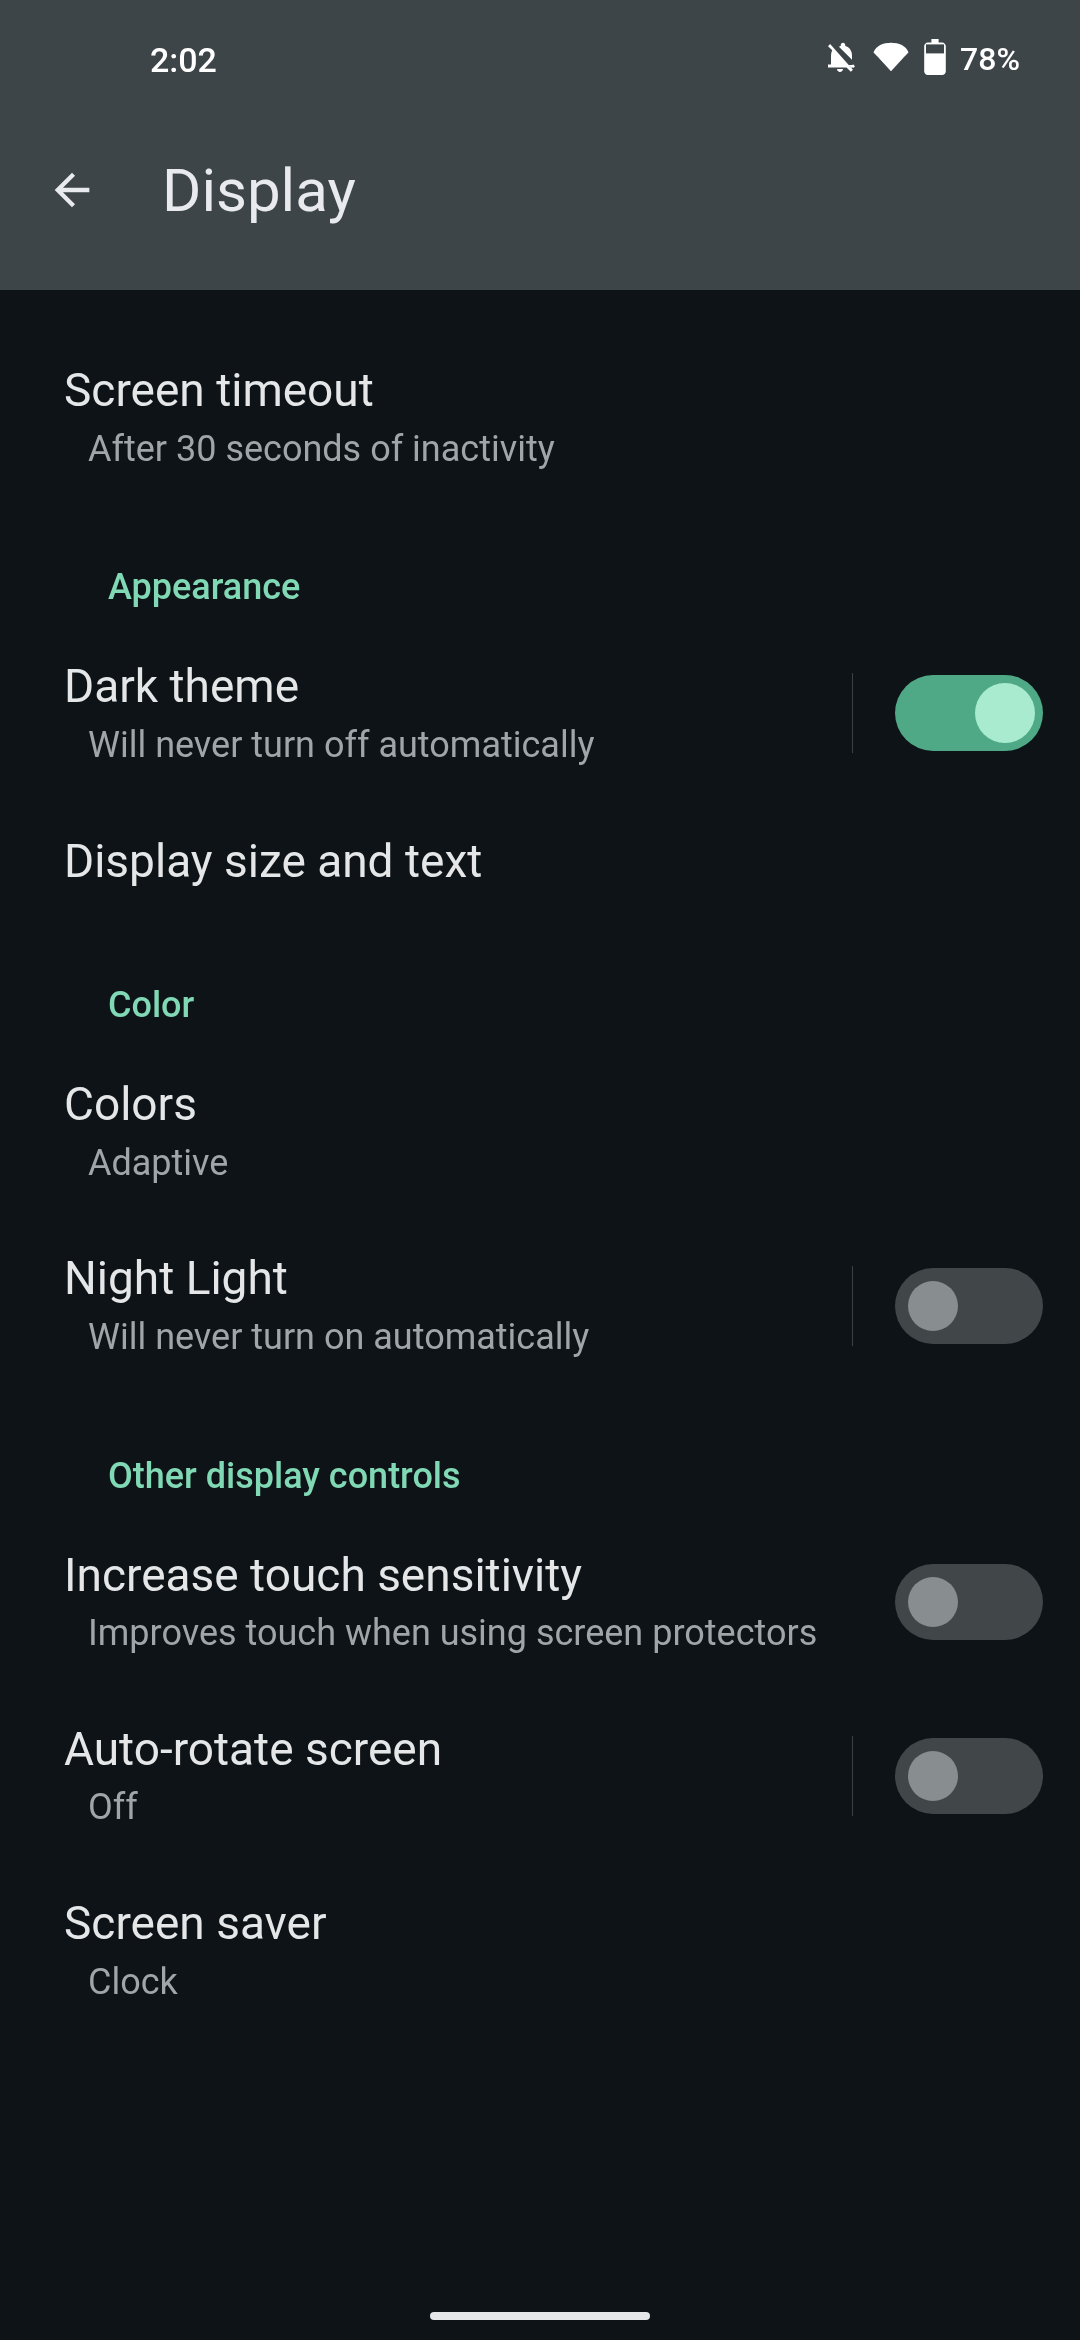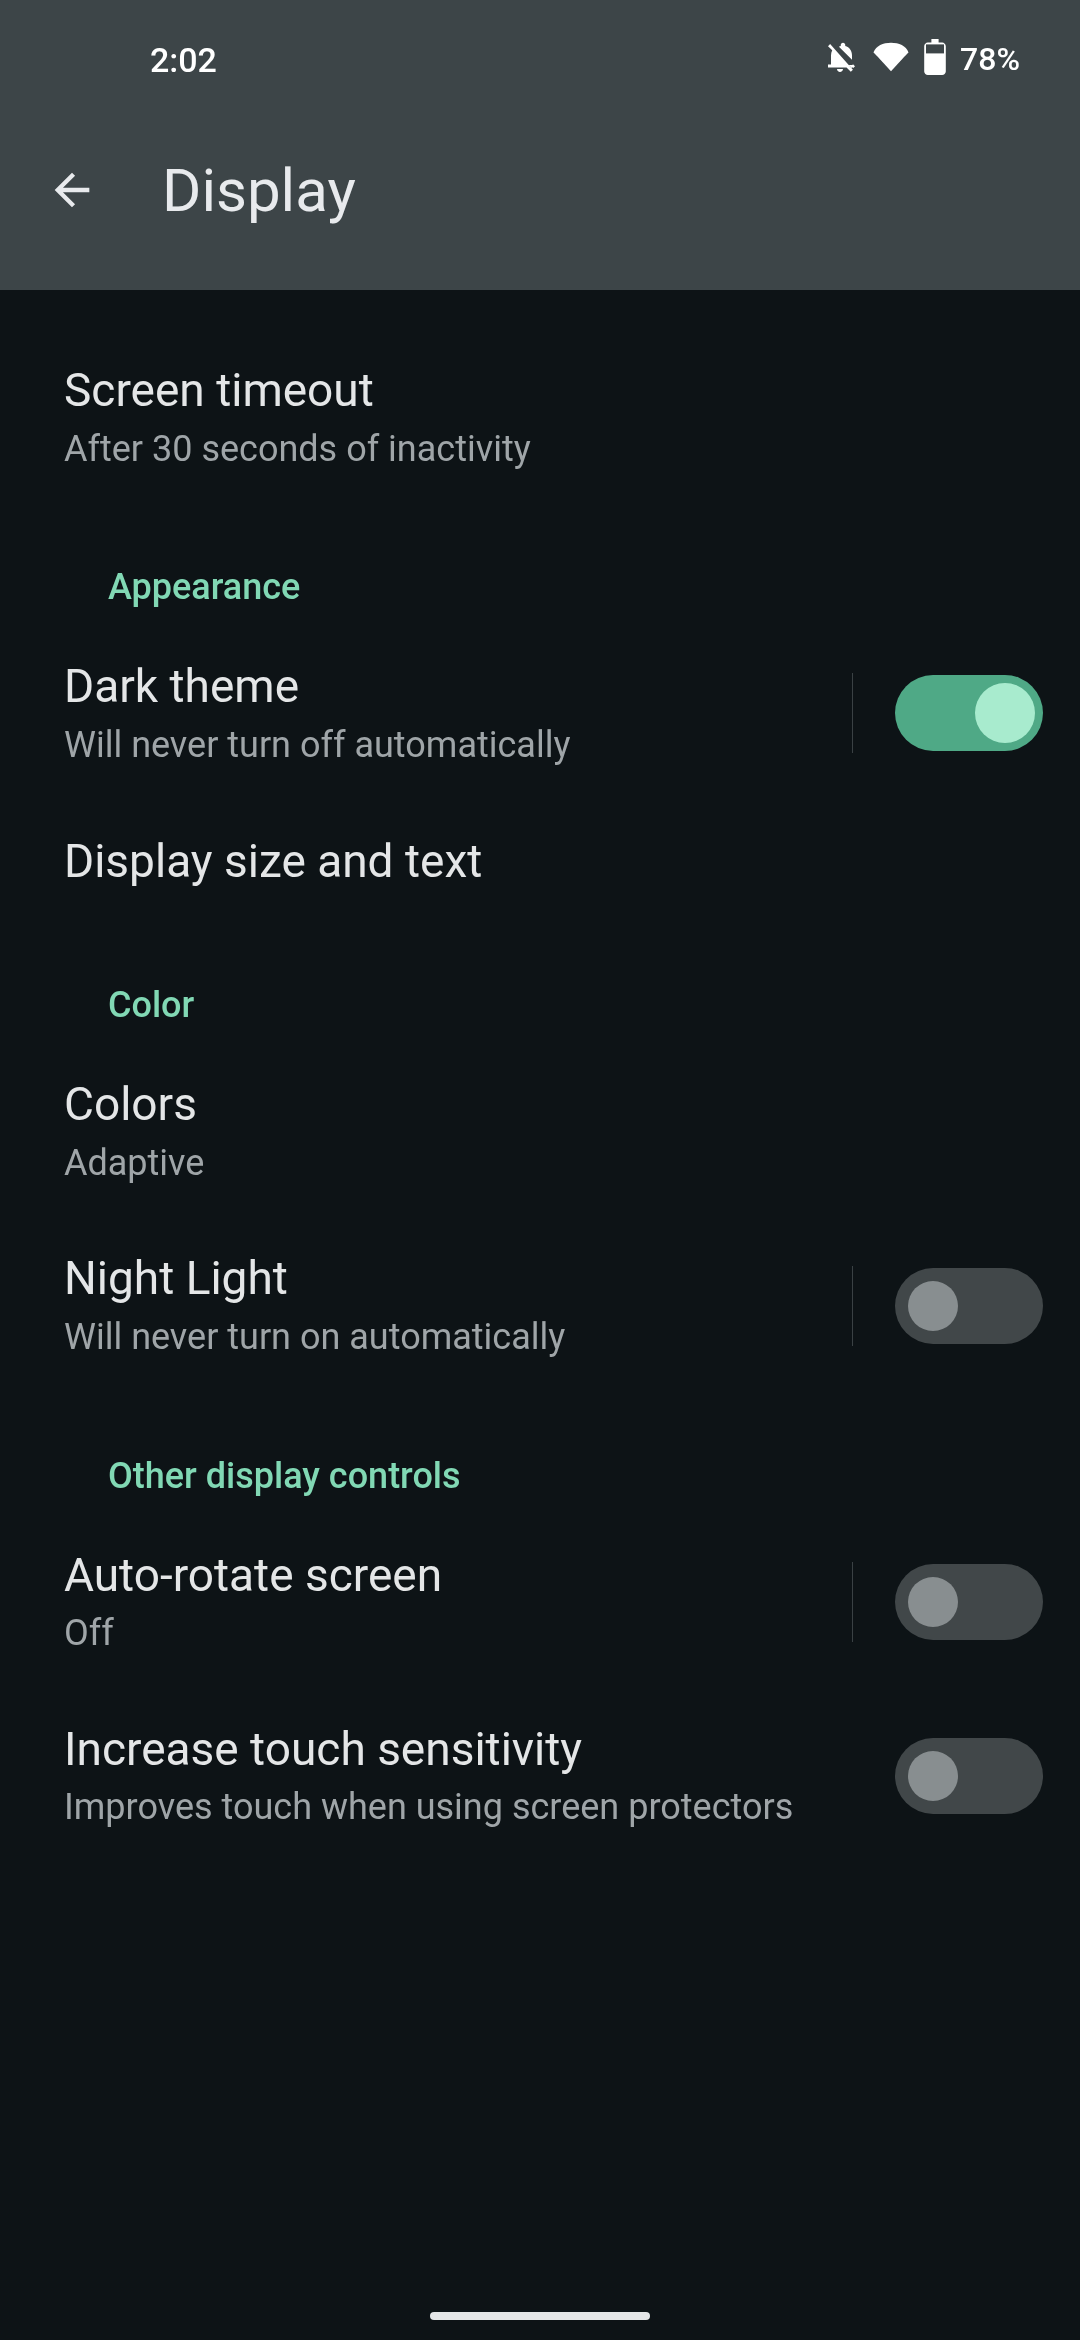--- a/index.html
+++ b/index.html
@@ -78,20 +78,21 @@
     font-weight: 400;
     color: #e4e6e7;
     line-height: 1.25;
   }
   .setting-subtitle {
     font-size: 36px;
     font-weight: 400;
     color: #9fa5a8;
     margin-top: 6px;
     line-height: 1.3;
+    margin-left: 24px;
   }
   .section-header {
     font-size: 36px;
     font-weight: 500;
     color: #81d8b4;
     padding: 62px 64px 18px 64px;
     margin-left: 44px;
   }
   .toggle-wrap {
     display: flex;
@@ -230,39 +231,45 @@
       <div class="toggle off">
         <div class="toggle-thumb"></div>
       </div>
     </div>
   </div>
 
   <div class="section-header">Other display controls</div>
 
   <div class="setting-item">
     <div class="setting-text">
+      <div class="setting-title">Increase touch sensitivity</div>
+      <div class="setting-subtitle">Improves touch when using screen protectors</div>
+    </div>
+    <div class="toggle-wrap">
+      <div class="toggle off">
+        <div class="toggle-thumb"></div>
+      </div>
+    </div>
+  </div>
+
+  <div class="setting-item">
+    <div class="setting-text">
       <div class="setting-title">Auto-rotate screen</div>
       <div class="setting-subtitle">Off</div>
     </div>
     <div class="toggle-wrap">
       <div class="toggle-divider"></div>
       <div class="toggle off">
         <div class="toggle-thumb"></div>
       </div>
     </div>
   </div>
 
   <div class="setting-item">
     <div class="setting-text">
-      <div class="setting-title">Increase touch sensitivity</div>
-      <div class="setting-subtitle">Improves touch when using screen protectors</div>
-    </div>
-    <div class="toggle-wrap">
-      <div class="toggle off">
-        <div class="toggle-thumb"></div>
-      </div>
-    </div>
-  </div>
-
+      <div class="setting-title">Screen saver</div>
+      <div class="setting-subtitle">Clock</div>
+    </div>
+  </div>
 
 </div>
 
 <div class="nav-indicator"></div>
 
 </body></html>

